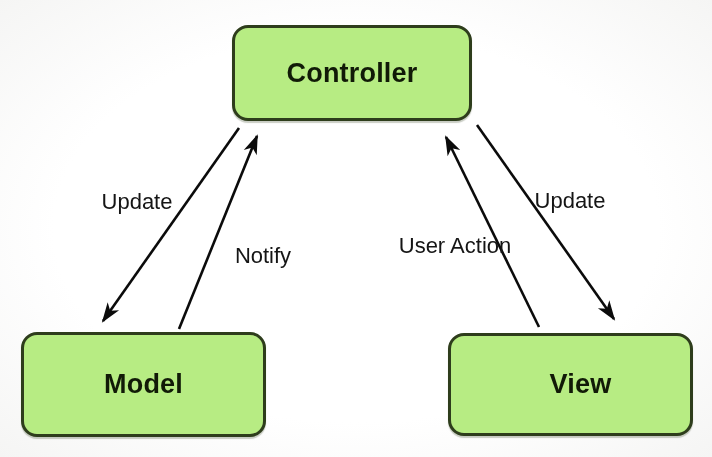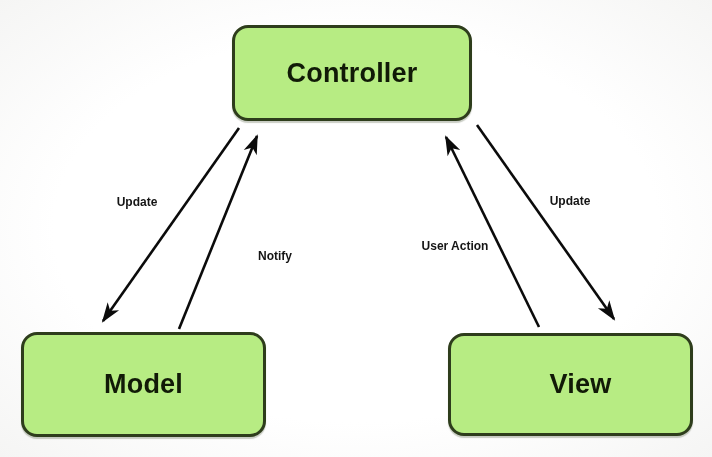--- a/index.html
+++ b/index.html
@@ -40,27 +40,27 @@
     font-size: 27px;
     letter-spacing: 0.2px;
     box-shadow: 0 2px 1px rgba(40, 55, 20, 0.25);
   }
   #node-controller { left: 232px; top: 25px;  width: 240px; height: 96px; }
   #node-model      { left: 21px;  top: 332px; width: 245px; height: 105px; }
   #node-view       { left: 448px; top: 333px; width: 245px; height: 103px; padding-left: 20px; }
   .edge-label {
     position: absolute;
     transform: translate(-50%, -50%);
-    font-weight: bold;
-    font-size: 12px;
+    font-weight: normal;
+    font-size: 22px;
     color: #151515;
     white-space: nowrap;
   }
   #label-update-left  { left: 137px; top: 202px; }
-  #label-notify       { left: 263px; top: 256px; margin-left: 12px; }
+  #label-notify       { left: 263px; top: 256px; }
   #label-user-action  { left: 443px; top: 246px; margin-left: 12px; }
   #label-update-right { left: 570px; top: 201px; }
 </style>
 </head>
 <body>
 
 <div id="stage">
 
   <svg id="edges-svg" viewBox="0 0 712 457" xmlns="http://www.w3.org/2000/svg">
     <defs>

